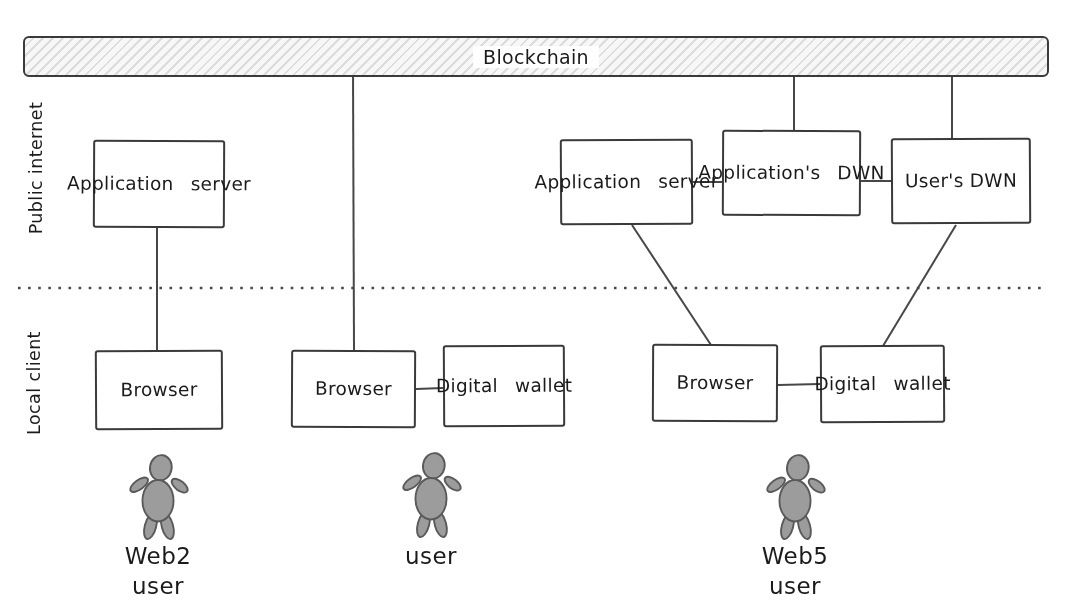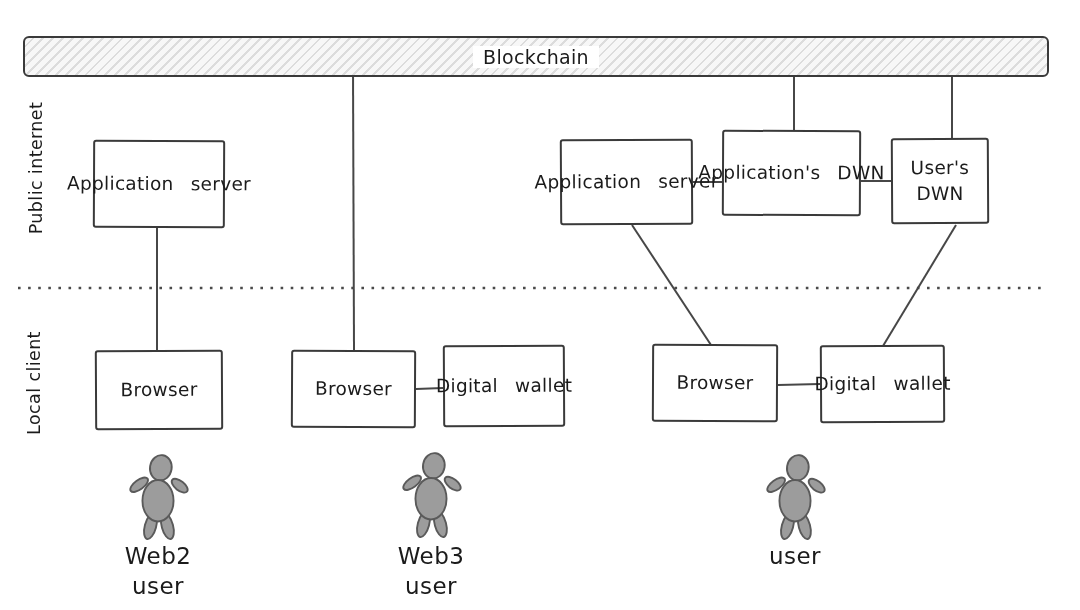--- a/index.html
+++ b/index.html
@@ -56,21 +56,21 @@
   }
   .box.tilt-a{transform:rotate(.25deg);}
   .box.tilt-b{transform:rotate(-.3deg);}
 
   #box-web2-app-server{left:93px;top:140px;width:132px;height:88px;}
   #box-web2-browser  {left:95px;top:350px;width:128px;height:80px;}
   #box-web3-browser  {left:291px;top:350px;width:125px;height:78px;}
   #box-web3-wallet   {left:443px;top:345px;width:122px;height:82px;}
   #box-web5-app-server{left:560px;top:139px;width:133px;height:86px;}
   #box-web5-app-dwn  {left:722px;top:130px;width:139px;height:86px;}
-  #box-web5-user-dwn {left:891px;top:138px;width:98px;height:86px;}
+  #box-web5-user-dwn {left:891px;top:138px;width:140px;height:86px;}
   #box-web5-browser  {left:652px;top:344px;width:126px;height:78px;}
   #box-web5-wallet   {left:820px;top:345px;width:125px;height:78px;}
 
   
   .side-label{
     position:absolute;
     height:24px;
     display:flex;align-items:center;justify-content:center;
     font-size:17.5px;
     letter-spacing:.4px;
@@ -189,20 +189,20 @@
       <ellipse cx="45" cy="77" rx="6" ry="14" transform="rotate(-15 45 77)"></ellipse>
       <ellipse cx="35" cy="50" rx="16.5" ry="22"></ellipse>
     </g>
   </svg>
 
   <div class="user-caption" id="caption-web2">
       <div>Web2</div>
       <div>user</div>
     </div>
   <div class="user-caption" id="caption-web3">
-      <div>Web3</div>
       <div>user</div>
     </div>
   <div class="user-caption" id="caption-web5">
+      <div>Web5</div>
       <div>user</div>
     </div>
 
 </div>
 
 </body></html>

